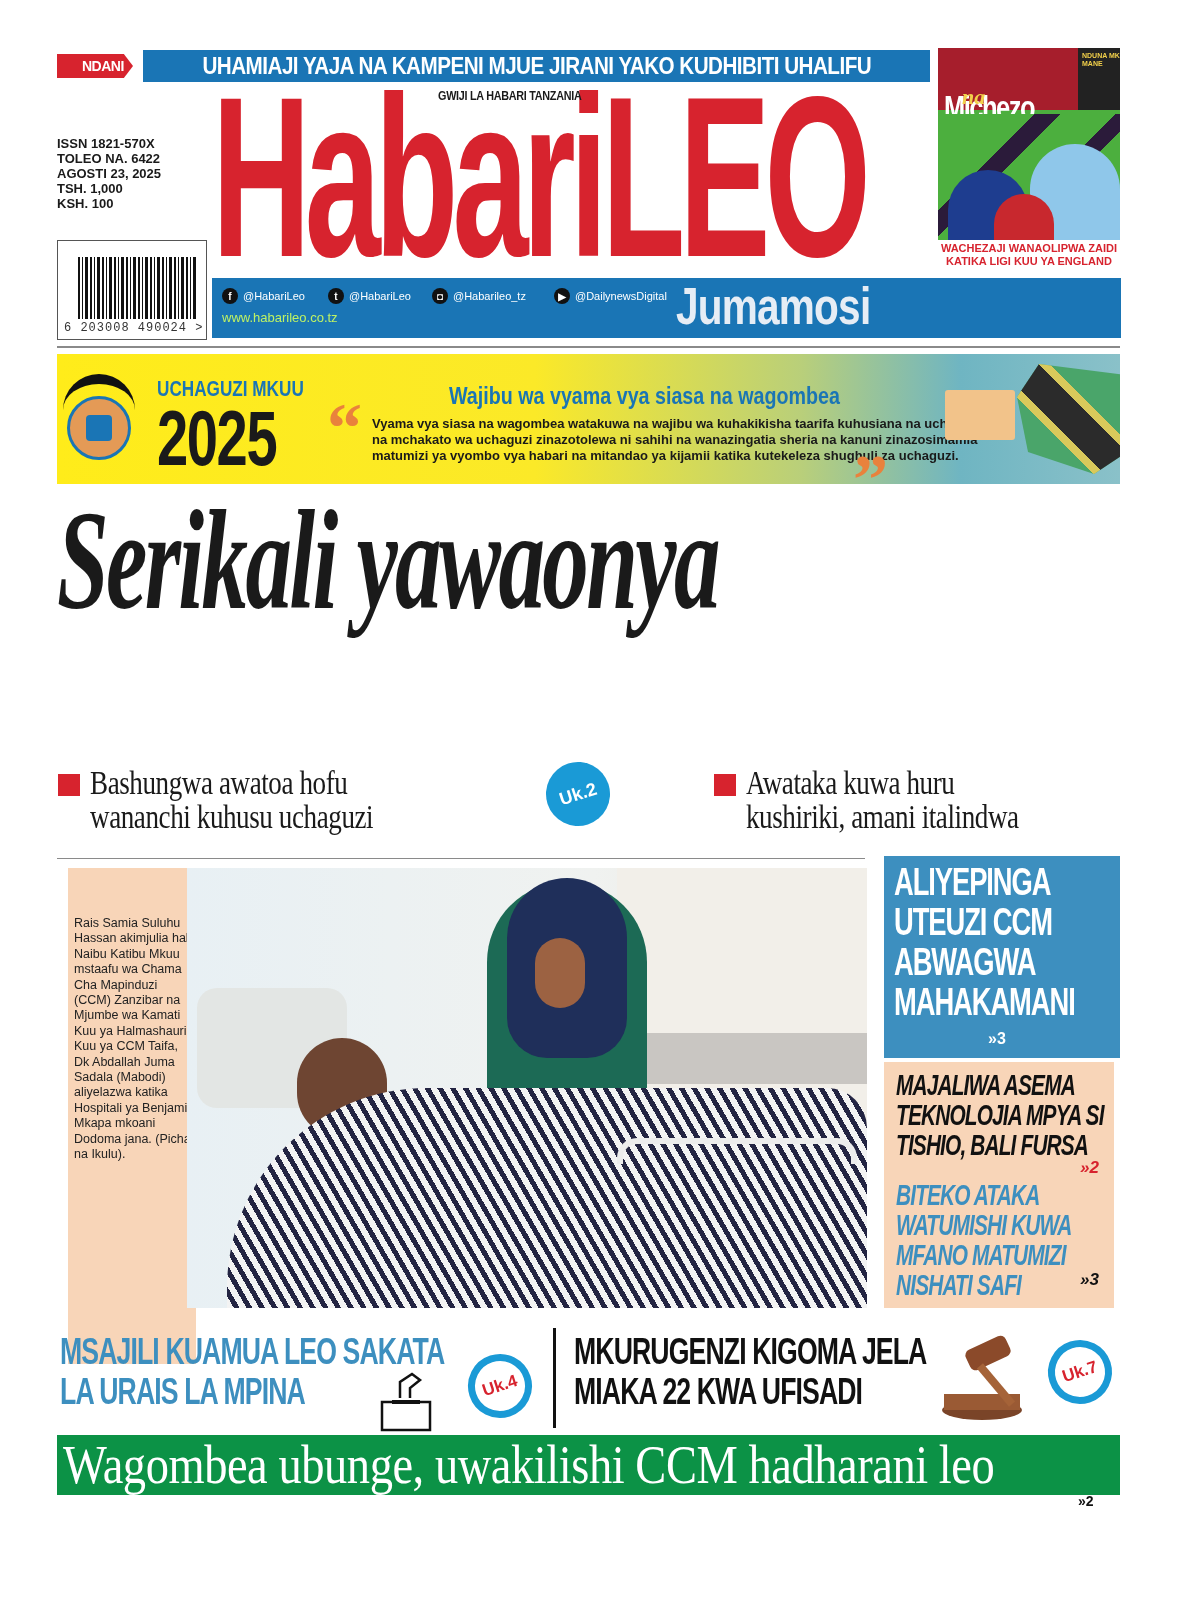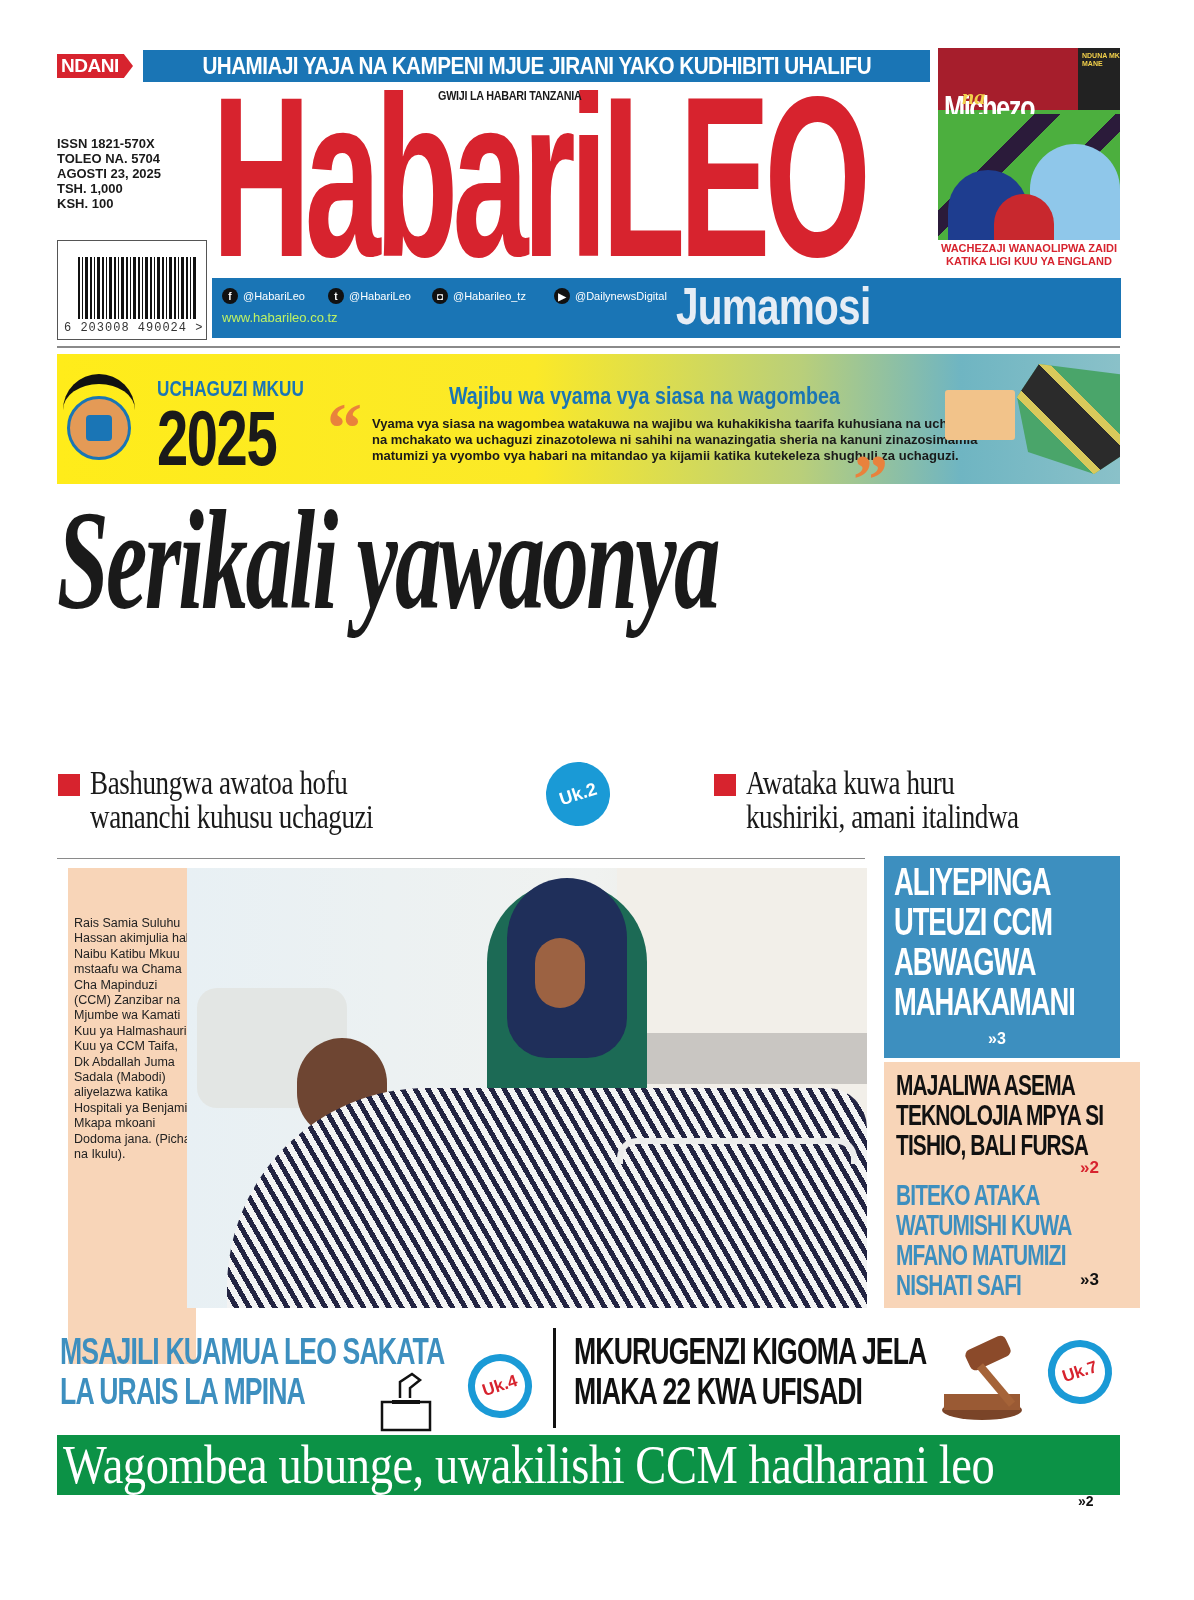--- a/index.html
+++ b/index.html
@@ -1,20 +1,20 @@
 <!DOCTYPE html>
 <html><head>
 <meta charset="utf-8">
 <style>
   * { box-sizing: border-box; margin: 0; padding: 0; }
   body { width: 1194px; height: 1600px; background: #ffffff; position: relative; overflow: hidden; font-family: "Liberation Sans", sans-serif; color: #1a1a1a; }
   .abs { position: absolute; }
 
   
-  .ndani { left: 57px; top: 54px; width: 76px; height: 24px; background: #d7232e; color: #fff; font-weight: bold; font-size: 19px; display:flex; align-items:center; padding-left: 4px; clip-path: polygon(0 0, 88% 0, 100% 50%, 88% 100%, 0 100%); letter-spacing: -0.5px; }
+  .ndani { left: 57px; top: 54px; width: 76px; height: 24px; background: #d7232e; color: #fff; font-weight: bold; font-size: 14px; display:flex; align-items:center; padding-left: 25px; clip-path: polygon(0 0, 88% 0, 100% 50%, 88% 100%, 0 100%); letter-spacing: -0.5px; }
   .teaser { left: 143px; top: 50px; width: 787px; height: 32px; background: #1a75b5; color: #fff; font-weight: bold; font-size: 24px; display:flex; align-items:center; justify-content:center; transform-origin: left; letter-spacing: -0.6px; white-space: nowrap; }
   .teaser span { display:inline-block; transform: scaleX(0.86); }
 
   
   .gwiji { left: 438px; top: 89px; font-size: 12px; font-weight: bold; color: #1a1a1a; letter-spacing: -0.3px; text-align: center; }
   .gwiji span { display:inline-block; transform: scaleX(0.9); transform-origin:left; }
   .logo { left: 212px; top: 72px; width: 700px; height: 210px; color: #d7232e; font-weight: bold; font-size: 228px; line-height: 210px; letter-spacing: -10px; white-space: nowrap; overflow: hidden; }
   .logo span { display:inline-block; transform: scaleX(0.6); transform-origin: left; }
 
   .issue { left: 57px; top: 136px; font-size: 13px; font-weight: bold; line-height: 15px; color: #1a1a1a; }
@@ -90,21 +90,21 @@
     background: repeating-linear-gradient(60deg, #232442 0 5px, #f3f3f3 5px 11px); border-radius: 200px 40px 0 0; }
   .head1 { position:absolute; left: 110px; top: 170px; width: 90px; height: 100px; background: #6e4532; border-radius: 45px; }
   .pillow { position:absolute; left: 10px; top: 120px; width: 150px; height: 120px; background: #e3e6e4; border-radius: 20px; }
   .bedrail { position:absolute; left: 430px; top: 270px; width: 240px; height: 26px; border: 6px solid #ececec; border-bottom: none; border-radius: 20px 20px 0 0; }
 
   
   .side1 { left: 884px; top: 856px; width: 236px; height: 202px; background: #3d8fbf; }
   .side1 .t { position:absolute; left: 10px; top: 6px; font-size: 38px; font-weight: bold; color: #fff; line-height: 40px; letter-spacing: -1.5px; }
   .side1 .t span { display:inline-block; transform: scaleX(0.72); transform-origin:left; white-space: nowrap; }
   .side1 .ref { position:absolute; left: 104px; top: 174px; font-size: 16px; font-weight: bold; color: #fff; }
-  .side2 { left: 884px; top: 1062px; width: 256px; height: 246px; background: #f8d5b8; }
+  .side2 { left: 884px; top: 1062px; width: 230px; height: 246px; background: #f8d5b8; font-style: italic; }
   .s2t { position:absolute; left: 12px; top: 8px; font-size: 29px; font-weight: bold; color: #111; line-height: 30px; letter-spacing: -1.2px; }
   .s2t span { display:inline-block; transform: scaleX(0.72); transform-origin:left; white-space: nowrap; }
   .s3t { position:absolute; left: 12px; top: 118px; font-size: 29px; font-weight: bold; color: #3d8fbf; line-height: 30px; letter-spacing: -1.2px; }
   .s3t span { display:inline-block; transform: scaleX(0.72); transform-origin:left; white-space: nowrap; }
   .chev-red { color: #d7232e; font-weight:bold; }
   .chev-blk { color: #111; font-weight:bold; }
 
   
   .bstory { font-size: 36px; font-weight: bold; line-height: 40px; letter-spacing: -1.2px; white-space: nowrap; }
   .bstory span { display:inline-block; transform: scaleX(0.74); transform-origin:left; }
@@ -123,21 +123,21 @@
 <div class="abs ndani">NDANI</div>
 <div class="abs teaser">
     <span>UHAMIAJI YAJA NA KAMPENI MJUE JIRANI YAKO KUDHIBITI UHALIFU</span>
   </div>
 
 <div class="abs logo"><span>HabariLEO</span></div>
 <div class="abs gwiji"><span>GWIJI LA HABARI TANZANIA</span></div>
 
 <div class="abs issue">
   <div>ISSN 1821-570X</div>
-  <div>TOLEO NA. 5704</div>
+  <div>TOLEO NA. 6422</div>
   <div>AGOSTI 23, 2025</div>
   <div>TSH. 1,000</div>
   <div>KSH. 100</div>
 </div>
 <div class="abs barcode">
   <div class="bars"></div>
   <div class="barnum">6 203008 490024 &gt;</div>
 </div>
 
 <div class="abs social-bar">

